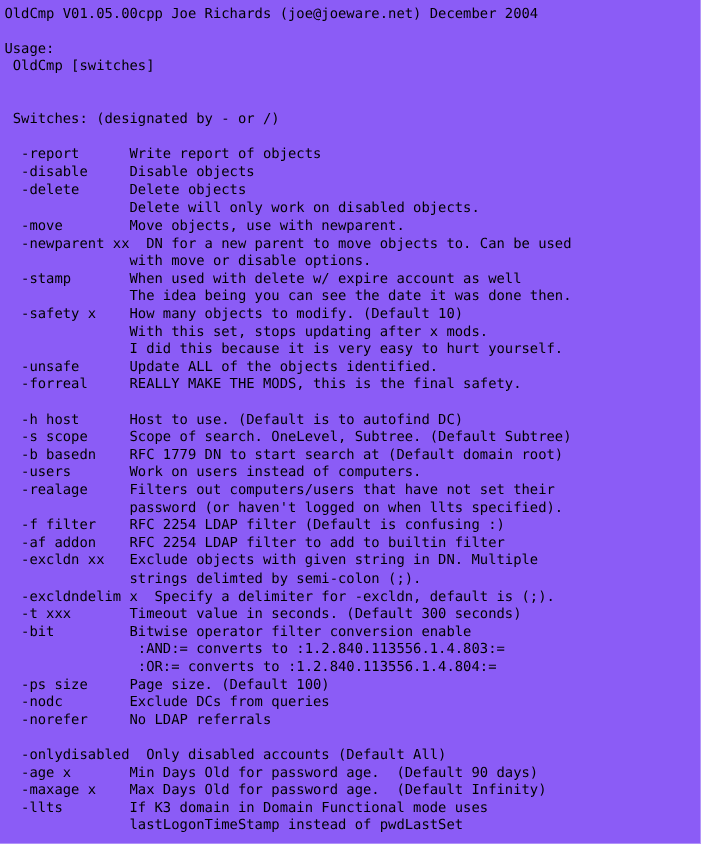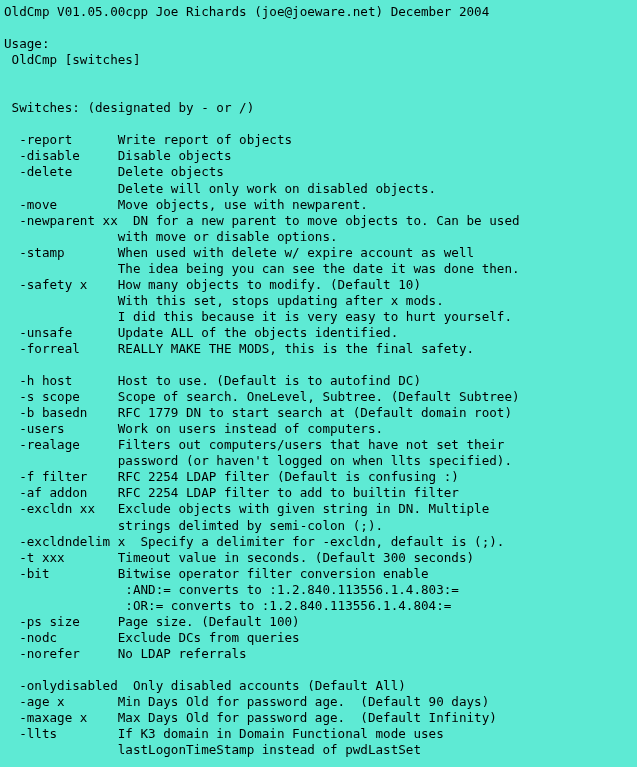--- a/index.html
+++ b/index.html
@@ -9,21 +9,21 @@
   }
   body {
     width: 637px;
     height: 767px;
     overflow: hidden;
     font-family: "DejaVu Sans Mono", "Liberation Mono", monospace;
   }
   #console {
     width: 637px;
     height: 767px;
-    background: #5eead4;
+    background: #8b5cf6;
     color: #000000;
     font-family: "DejaVu Sans Mono", "Liberation Mono", monospace;
     font-size: 12.6px;
     line-height: 16.05px;
     padding: 4px 0 0 4px;
     box-sizing: border-box;
     white-space: pre;
     letter-spacing: 0px;
   }
   .line {

